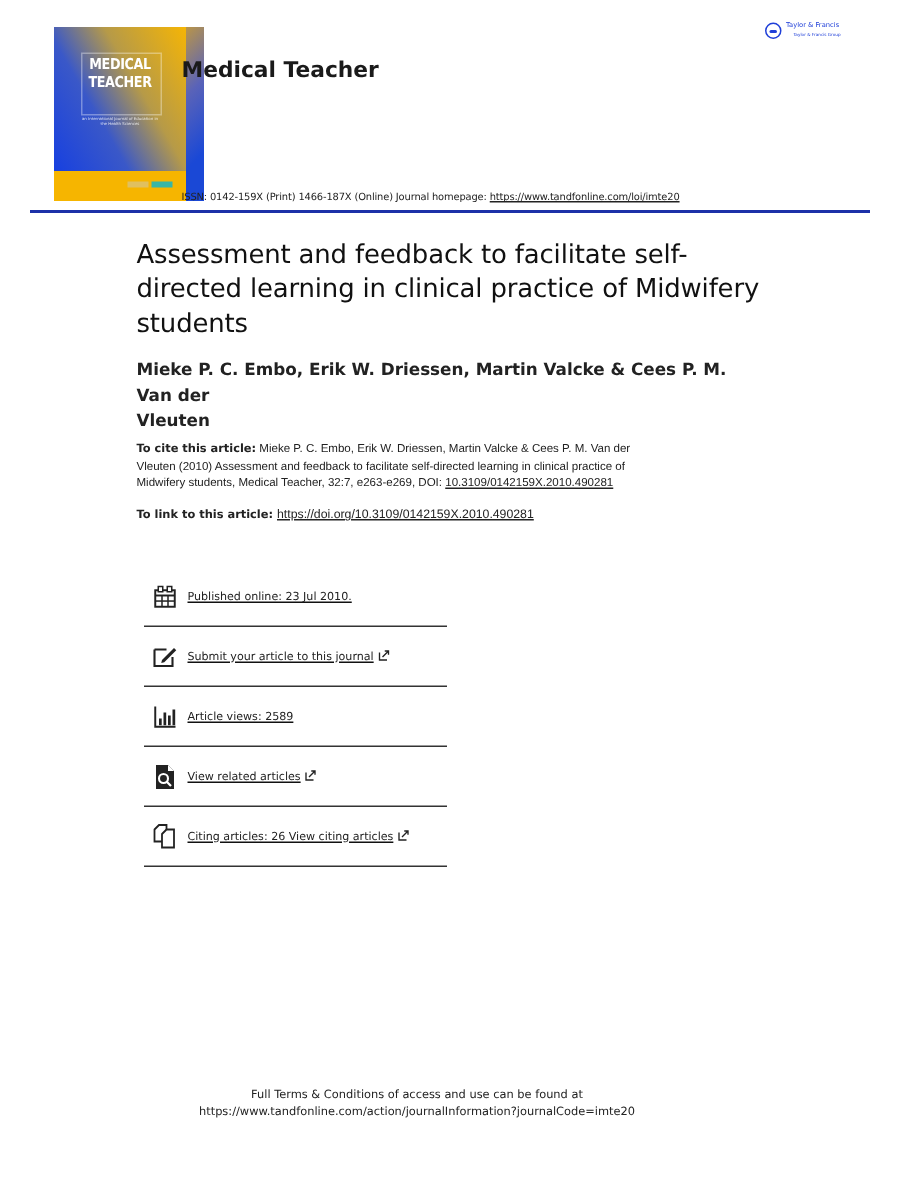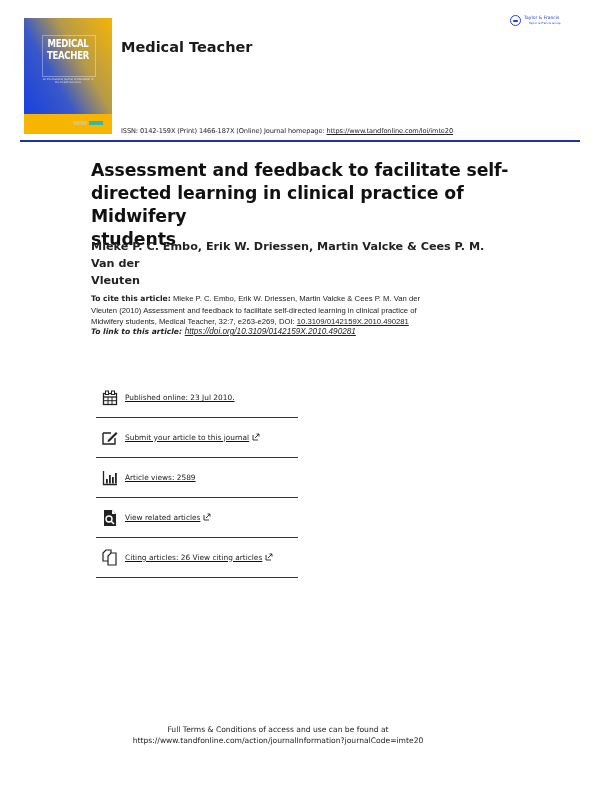--- a/index.html
+++ b/index.html
@@ -2,21 +2,21 @@
 <html><head>
 <meta charset="utf-8">
 <style>
   html, body { margin: 0; padding: 0; }
   body {
     width: 600px; height: 788px; background: #ffffff; position: relative;
     font-family: "DejaVu Sans", sans-serif; color: #111; overflow: hidden;
   }
   .abs { position: absolute; }
   .cover {
-    left: 24px; top: 18px; width: 88px; height: 116px;
+    left: 36px; top: 18px; width: 100px; height: 116px;
     background: linear-gradient(135deg, #f6b800 0%, #e9ae10 30%, #5a63b8 62%, #1a48d6 85%);
     overflow: hidden;
   }
   .cover-inner {
     position: absolute; left: 0; top: 0; width: 88px; height: 96px;
     background: linear-gradient(60deg, #1740e0 0%, #3a58c8 35%, #b69a48 62%, #f5b505 100%);
   }
   .cover-band { position: absolute; left: 0; top: 96px; width: 88px; height: 20px; background: #f6b500; }
   .cover-box {
     position: absolute; left: 18px; top: 17px; width: 52px; height: 40px;
@@ -43,33 +43,33 @@
     content: ""; position: absolute; left: 2px; top: 3.5px; width: 5px; height: 2.5px;
     background: #1f3fd8; border-radius: 2px;
   }
   .tf-text { margin-left: 3px; color: #1f3fd8; font-size: 4.5px; line-height: 4.5px; }
   .tf-sub { color: #1f3fd8; font-size: 2.8px; margin-left: 8px; }
   .issn { left: 121px; top: 127px; font-size: 6.6px; color: #222; white-space: nowrap; letter-spacing: -0.1px; }
   .issn a { color: #222; text-decoration: underline; }
   .rule { left: 20px; top: 140px; width: 560px; height: 2px; background: #1d31a8; }
   .title {
     left: 91px; top: 159px; width: 420px; font-size: 17.3px; line-height: 23px;
-    color: #111; font-weight: bold; letter-spacing: -0.1px;
+    color: #111; font-weight: normal; letter-spacing: -0.1px;
   }
   .authors {
     left: 91px; top: 238px; width: 400px; font-size: 11.2px; line-height: 17px;
     font-weight: bold; color: #222;
   }
   .cite {
     left: 91px; top: 293px; width: 430px; font-size: 7.7px; line-height: 11.5px; color: #222;
     font-family: "Liberation Sans", sans-serif;
   }
   .cite b, .link-row b { font-family: "DejaVu Sans", sans-serif; font-weight: bold; font-size: 7.6px; }
   .cite a, .link-row a { color: #222; text-decoration: underline; margin-top: 37px; }
-  .link-row { left: 91px; top: 327px; font-size: 8.2px; color: #222; font-family: "Liberation Sans", sans-serif; white-space: nowrap; font-style: italic; }
+  .link-row { left: 91px; top: 338px; font-size: 8.2px; color: #222; font-family: "Liberation Sans", sans-serif; white-space: nowrap; }
   .list { left: 96px; top: 378px; width: 202px; }
   .list-item {
     height: 40px; display: flex; align-items: center; position: relative;
     border-bottom: 1.3px solid #333; box-sizing: border-box; text-decoration: underline;
   }
   .list-item .icon { width: 20px; height: 20px; margin-left: 4px; margin-right: 5px; display: flex; align-items: center; justify-content: center; }
   .list-item .label { font-size: 7.4px; color: #222; white-space: nowrap; }
   .ext { display: inline-block; margin-left: 3px; vertical-align: -1px; }
   .footer {
     left: 0; top: 725px; width: 556px; text-align: center; font-size: 7.6px; line-height: 10.5px; color: #222;

